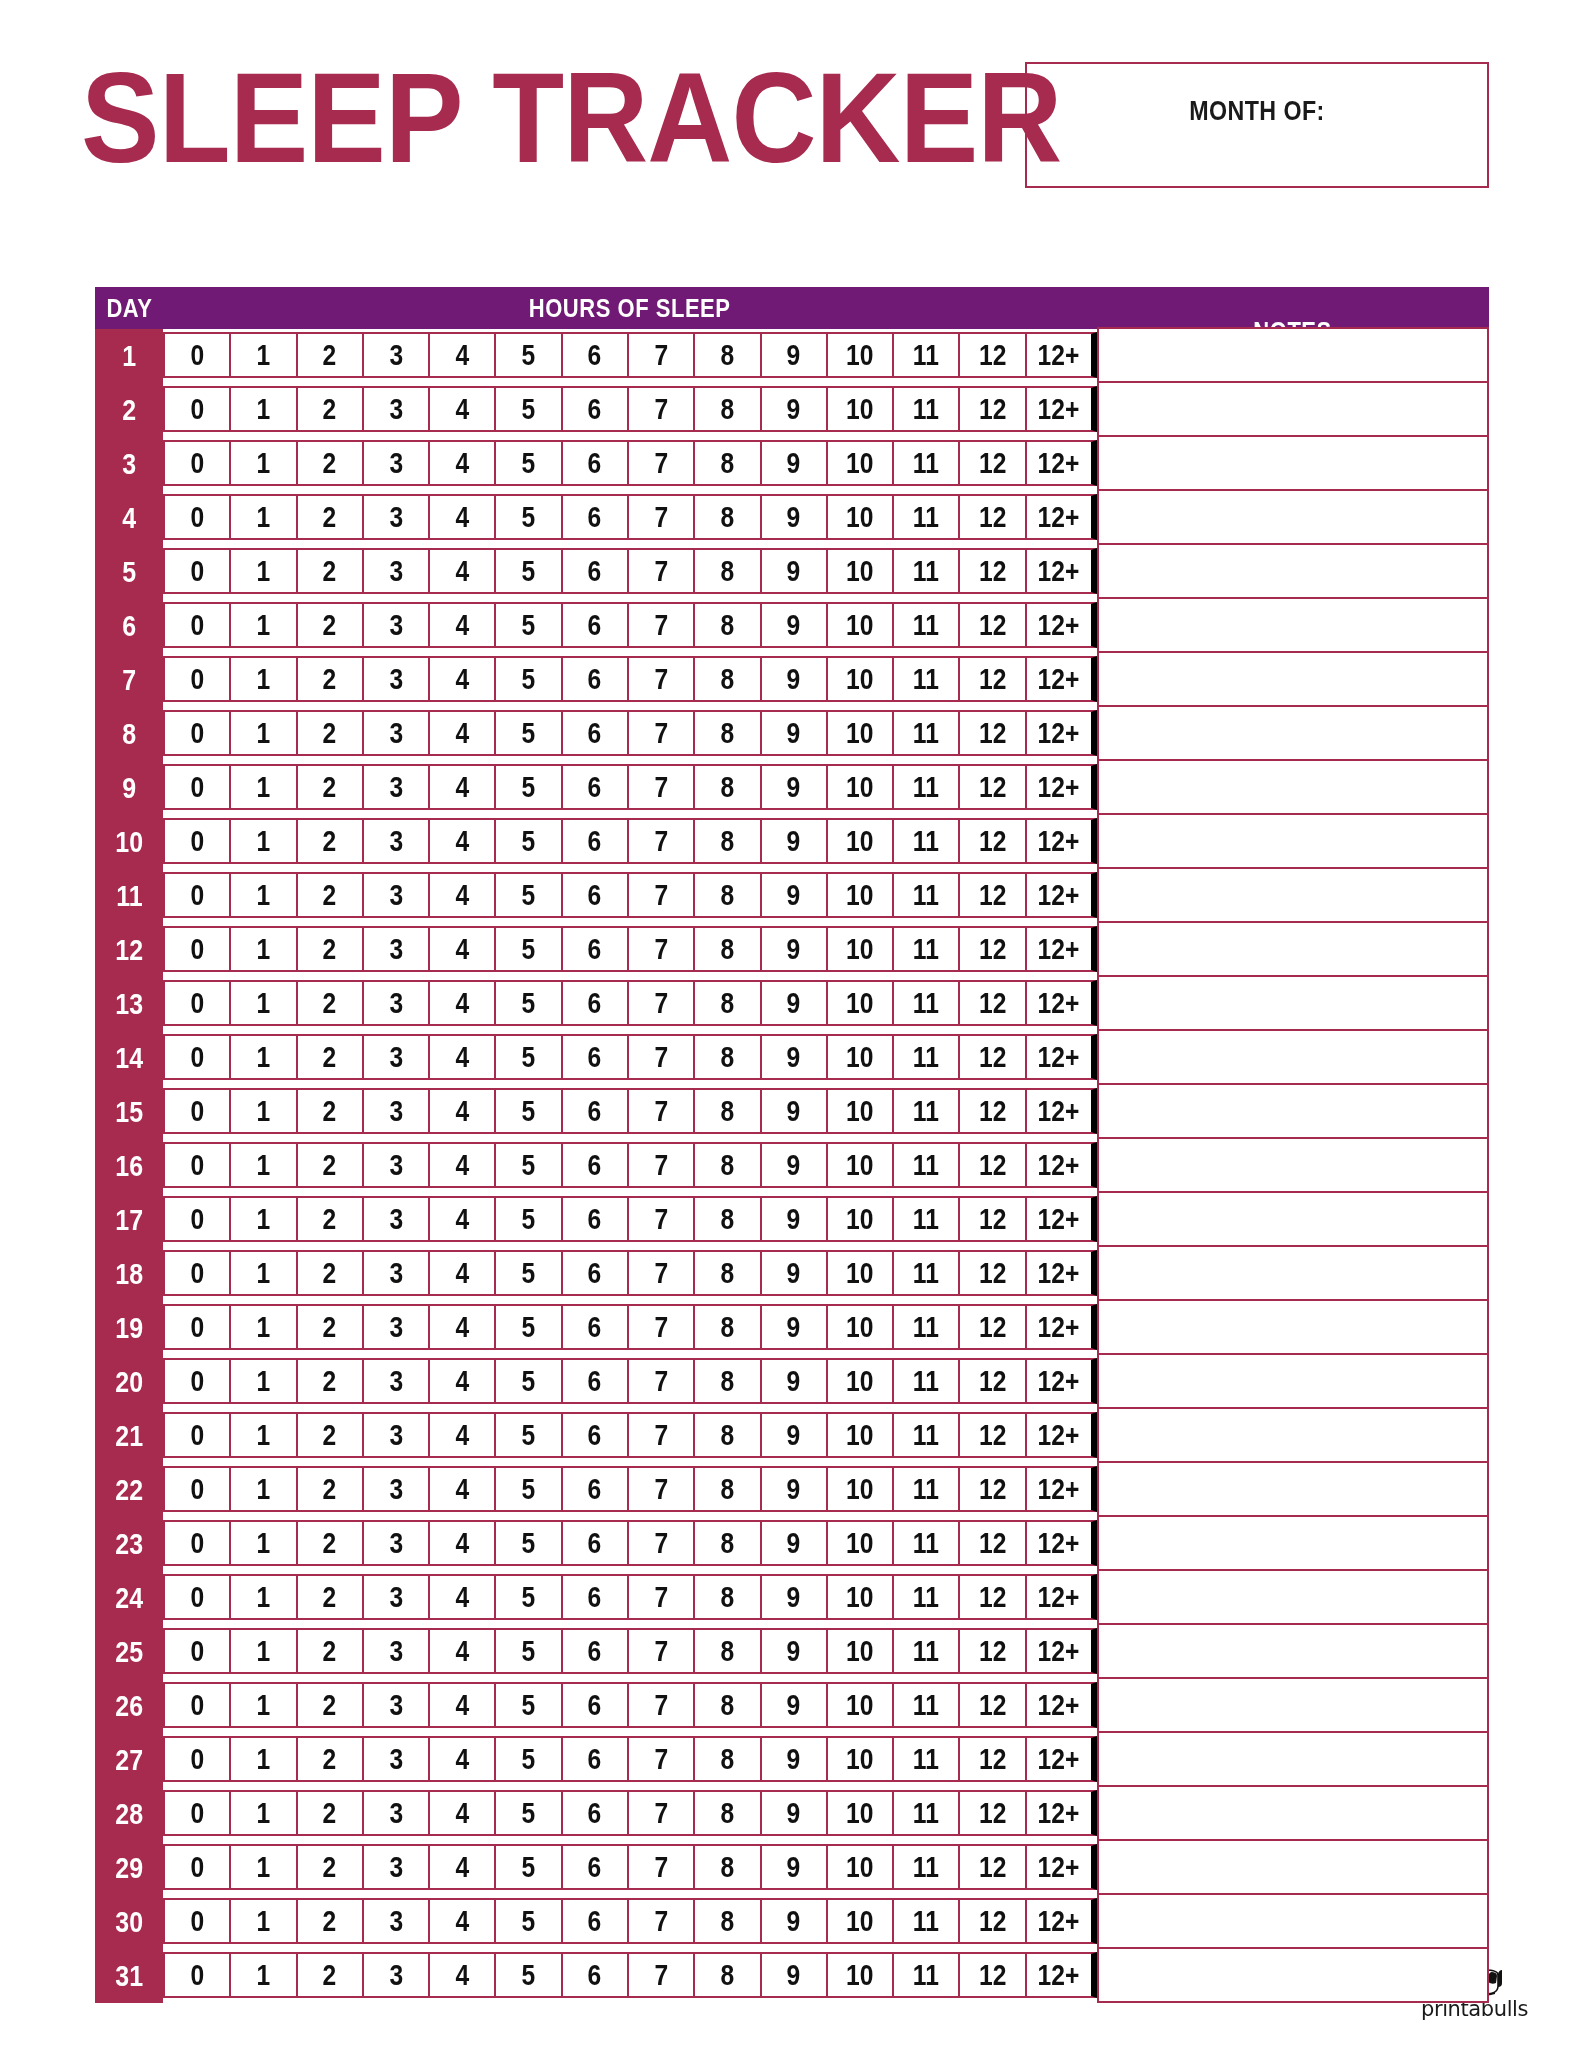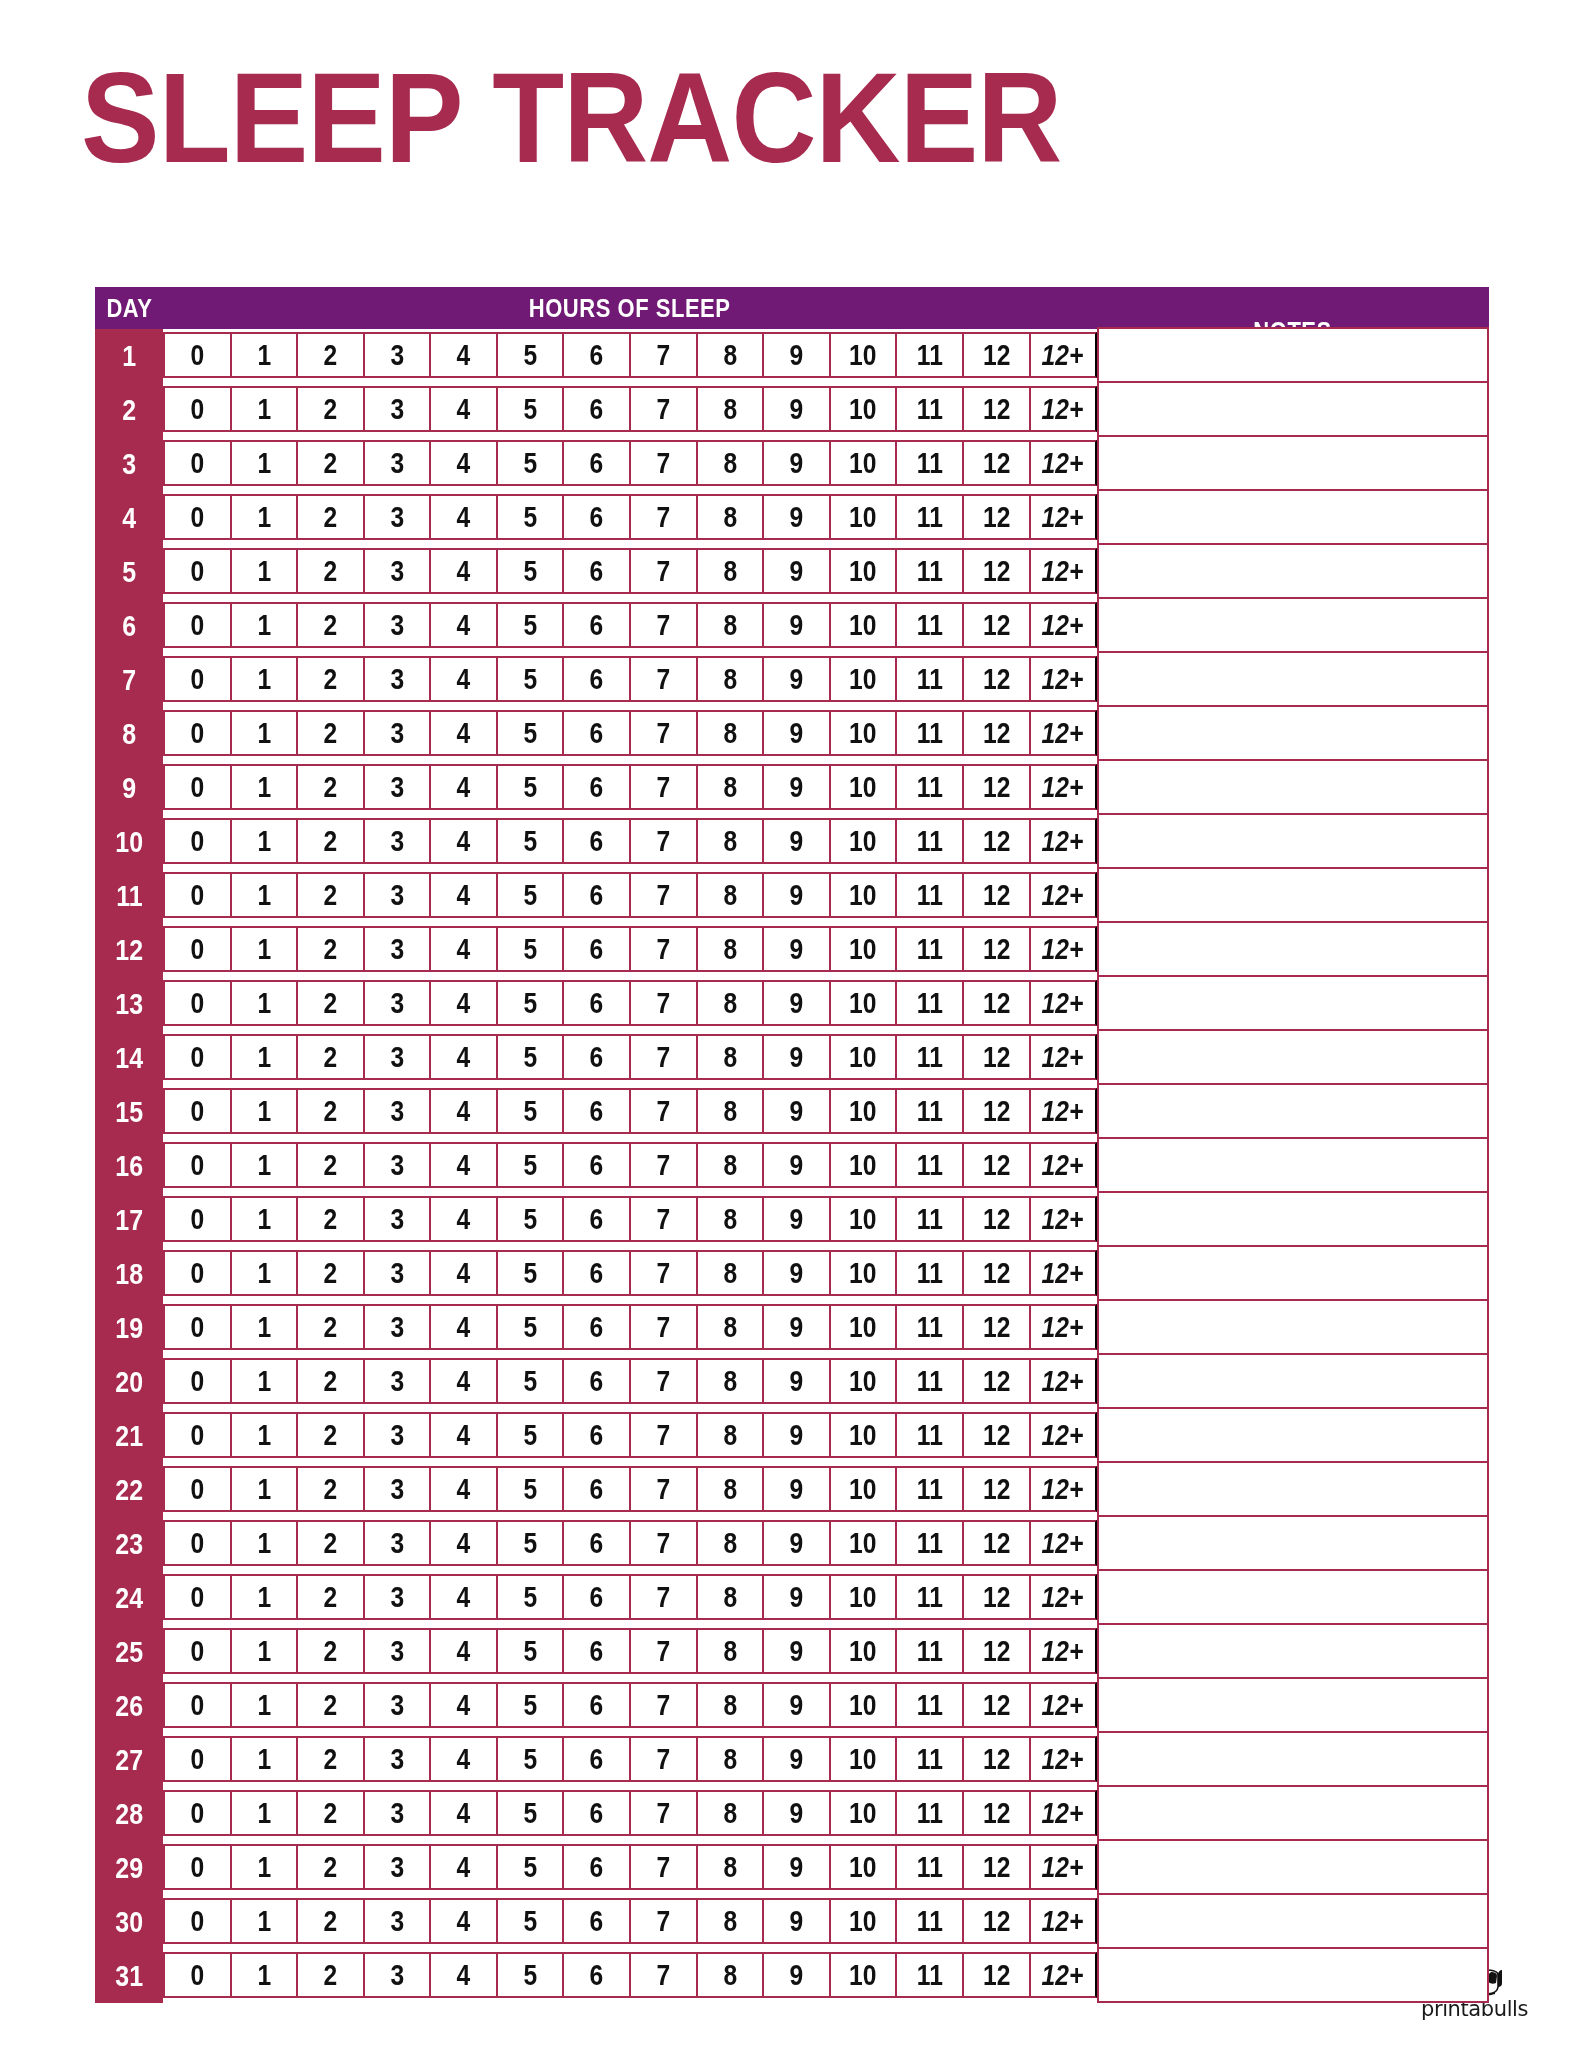--- a/index.html
+++ b/index.html
@@ -181,22 +181,21 @@
     border-bottom: 2px solid #A72A4F;
     box-sizing: border-box;
     background: #ffffff;
     color: #111111;
     font-family: "Liberation Sans Narrow", "Liberation Sans", sans-serif;
     font-size: 30px;
     font-weight: 700;
     margin-top: -2px;
   }
   .hr-cell:last-child {
-    border-right: 2px solid #000000;
-    font-style: italic;
+    border-right: 6px solid #000000;
   }
   .hr-cell span { display: inline-block; transform: scaleX(0.82); }
 
   .notes-cell {
     flex: 1 1 auto;
     background: #ffffff;
     border-left: 2px solid #A72A4F;
     border-right: 2px solid #A72A4F;
     border-bottom: 2px solid #A72A4F;
     box-sizing: border-box;
@@ -229,20 +228,23 @@
   }
 </style>
 </head>
 <body>
 
 <div class="page">
 
   <div class="header">
     <h1 class="title">SLEEP TRACKER</h1>
 
+    <div class="month-box">
+      <div class="month-label">MONTH OF:</div>
+    </div>
   </div>
 
   <div class="tracker">
 
     <div class="thead">
       <div class="th-day">DAY</div>
       <div class="th-hours"><span>HOURS OF SLEEP</span></div>
       <div class="th-notes"><span>NOTES</span></div>
     </div>
 

